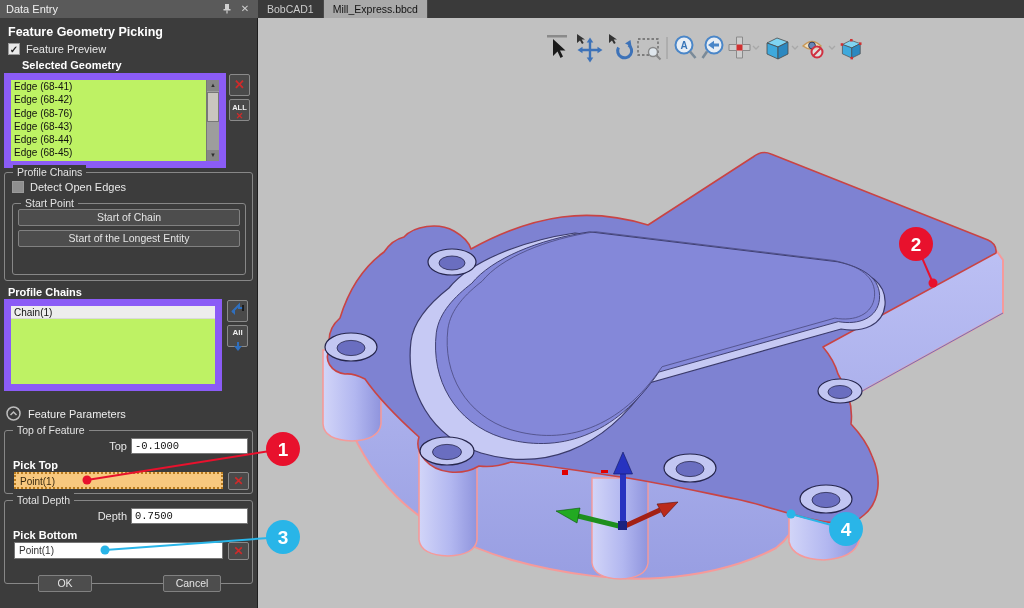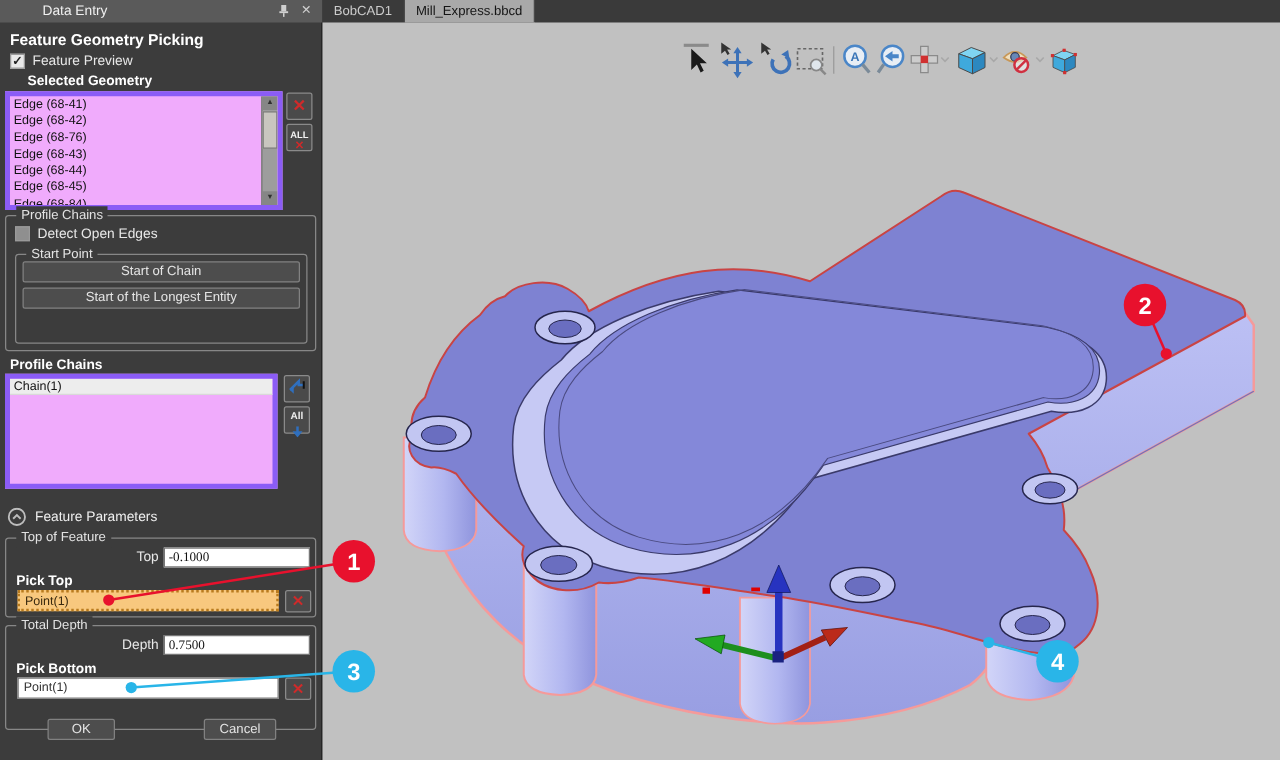--- a/index.html
+++ b/index.html
@@ -10,49 +10,49 @@
     --edge_selected:#c94444; --edge_silhouette:#f59a9a;
   }
   *{box-sizing:border-box; margin:0; padding:0;}
   body{width:1024px;height:608px;position:relative;overflow:hidden;
        font-family:"Liberation Sans",sans-serif;background:#3a3a3a;}
   
   #panel{position:absolute;left:0;top:0;width:258px;height:608px;background:var(--panel_bg);
          border-right:1px solid #1e1e1e;color:#e6e6e6;}
   .titlebar{position:absolute;left:0;top:0;width:258px;height:18px;background:var(--titlebar_bg);
             display:flex;align-items:center;padding:0 6px;}
-  .tb-title{font-size:11px;color:#f0f0f0;flex:1;margin-left:28px;}
+  .tb-title{font-size:11px;color:#f0f0f0;flex:1;}
   .tb-ic{width:14px;height:12px;margin-left:4px;color:#cfcfcf;font-size:10px;line-height:12px;text-align:center;cursor:pointer;}
   .heading{position:absolute;left:8px;top:25px;font-size:12.5px;font-weight:bold;color:#ffffff;}
   .chkrow{position:absolute;display:flex;align-items:center;gap:6px;font-size:11px;color:#e8e8e8;}
   .chk{width:12px;height:12px;background:#e9e9e9;border:1px solid #9a9a9a;font-size:10px;line-height:11px;
        text-align:center;color:#222;font-weight:bold;}
   .chk.empty{background:#8f8f8f;color:transparent;}
   .blabel{font-size:11px;font-weight:bold;color:#ffffff;position:absolute;}
-  .listbox{position:absolute;background:#f0abfc;border:4px solid #8b5cf6;overflow:hidden;}
+  .listbox{position:absolute;background:#bef264;border:7px solid #8b5cf6;overflow:hidden;}
   .lbrow{font-size:10px;color:#111;padding:1px 0 0 3px;height:13.3px;font-family:"Liberation Sans",sans-serif;}
   .lbrow.sel{background:#ededed;border-bottom:1px solid #d9d9d9;}
   .vscroll{position:absolute;right:0;top:0;width:13px;height:100%;background:#9d9d9d;border-left:1px solid #777;}
   .sarrow{height:11px;background:#868686;color:#2f2f2f;font-size:6px;text-align:center;line-height:11px;cursor:pointer;}
   .sarrow.dn{position:absolute;bottom:0;width:100%;}
   .sthumb{position:absolute;left:0;top:12px;width:100%;height:30px;background:#c9c6bf;border:1px solid #777;cursor:pointer;}
   .sqbtn{position:absolute;width:21px;height:22px;background:#4a4a4a;border:1px solid #8a8a8a;border-radius:2px;
          cursor:pointer;text-align:center;}
   .xglyph{color:#cf2a2a;font-weight:bold;font-size:13px;line-height:20px;}
   .allglyph{color:#f2f2f2;font-weight:bold;font-size:7.5px;line-height:9px;padding-top:3px;display:block;}
   .allx{color:#cf2a2a;font-weight:bold;font-size:9px;line-height:8px;display:block;}
   .fieldset{position:absolute;border:1px solid #878787;border-radius:3px;}
   .legend{position:absolute;top:-8px;left:8px;background:var(--panel_bg);padding:0 4px;font-size:10.5px;
           color:#e2e2e2;line-height:15px;white-space:nowrap;}
   .pbtn{position:absolute;background:#4d4d4d;border:1px solid #818181;border-radius:2px;color:#e4e4e4;
         font-size:10.5px;text-align:center;line-height:15px;cursor:pointer;}
   .collhdr{position:absolute;left:6px;top:406px;display:flex;align-items:center;gap:7px;font-size:11px;color:#efefef;cursor:pointer;}
   .inlbl{position:absolute;font-size:11px;color:#e8e8e8;text-align:right;}
   .tinput{position:absolute;height:16px;background:#fff;border:1px solid #777;font-size:10.5px;
-          font-family:Liberation Serif, serif;color:#111;padding:3px 3px;}
+          font-family:Liberation Mono, monospace;color:#111;padding:3px 3px;}
   .pickfield{position:absolute;height:17px;font-size:10px;color:#333;padding:2px 4px;background:#fff;border:1px solid #777;}
   .pickfield.hot{background:var(--accent_orange);border:2px dotted var(--accent_orange_border);color:#3a2a10;}
   .xbtn2{position:absolute;width:21px;height:18px;background:#4a4a4a;border:1px solid #8a8a8a;border-radius:2px;
          color:#cf2a2a;font-weight:bold;font-size:12px;line-height:16px;text-align:center;cursor:pointer;}
   
   #tabbar{position:absolute;left:258px;top:0;width:766px;height:18px;background:#3a3a3a;display:flex;}
   .tab{height:18px;line-height:18px;padding:0 9px;font-size:10.5px;color:#cccccc;cursor:pointer;border-right:1px solid #4a4a4a;}
   .tab.active{background:#a9a9a9;color:#141414;}
   #viewport{position:absolute;left:258px;top:18px;width:766px;height:590px;background:var(--viewport_bg);}
   #toolbar-svg{position:absolute;left:287px;top:15px;}

